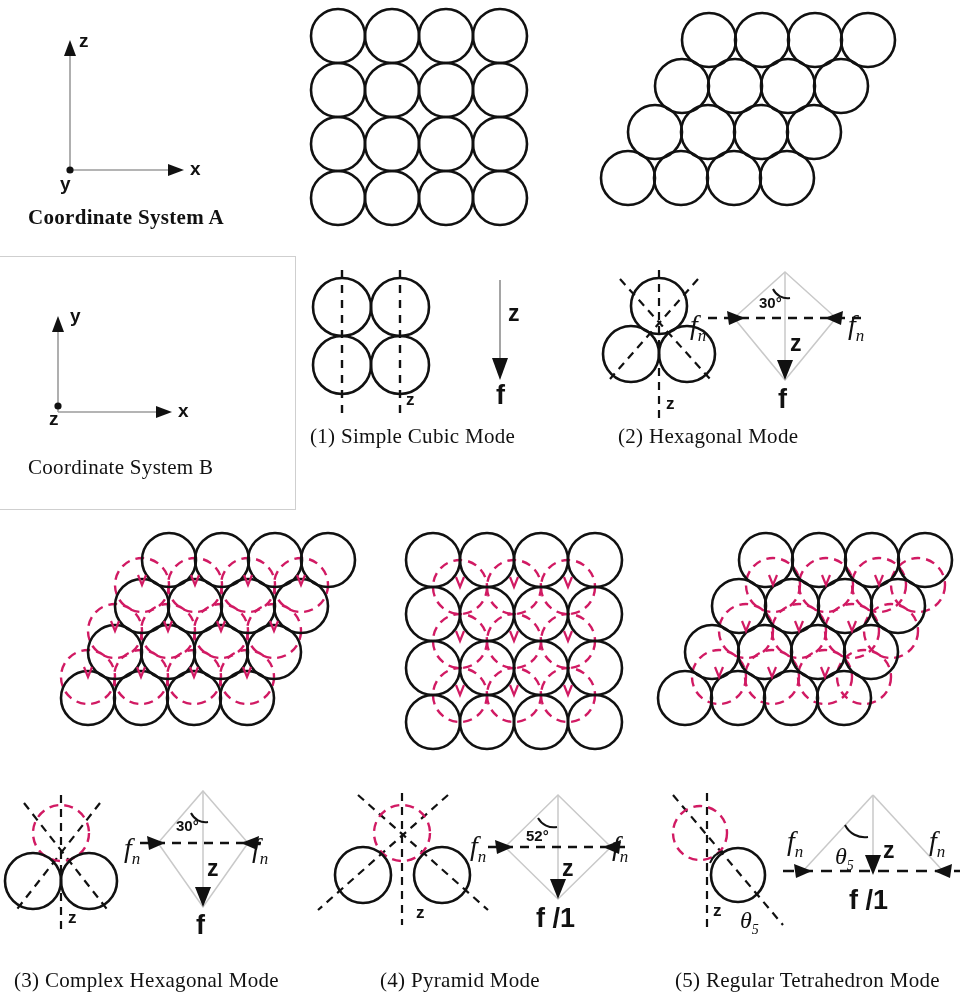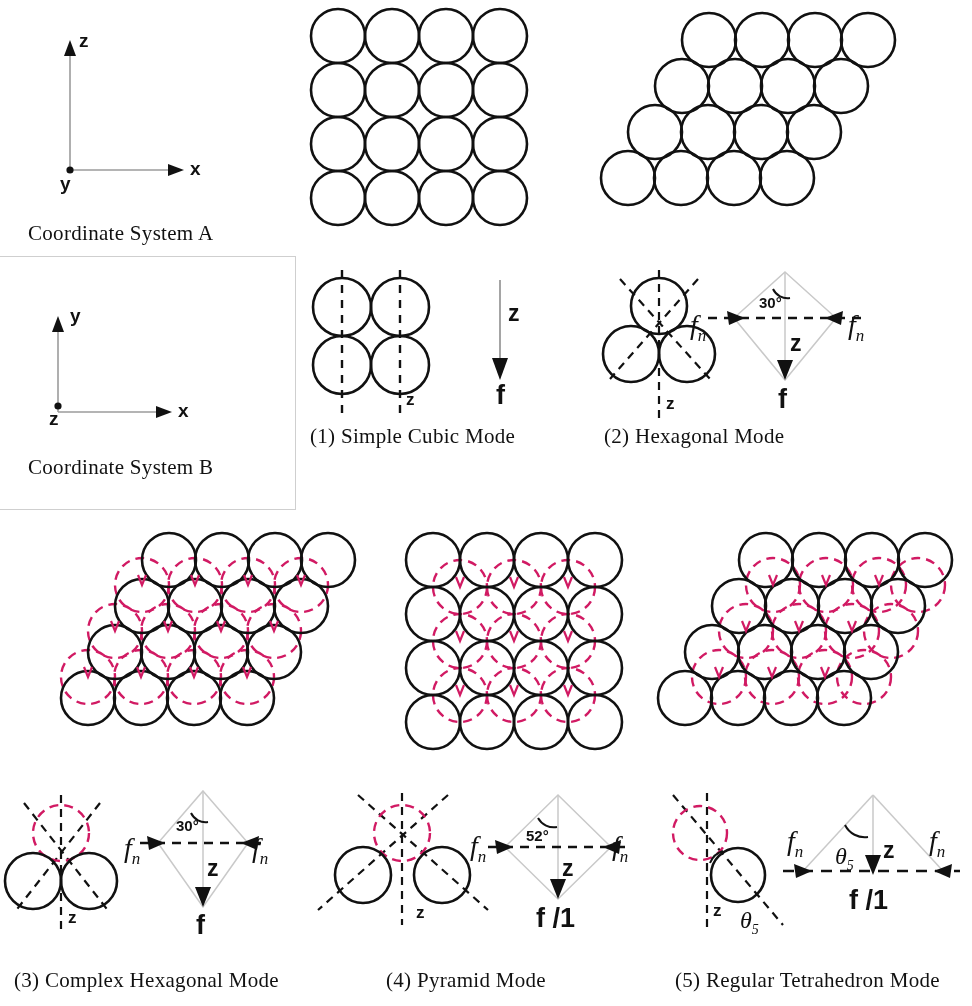--- a/index.html
+++ b/index.html
@@ -27,21 +27,21 @@
   <svg width="295" height="200">
     <line x1="70" y1="150" x2="70" y2="32" stroke="#9b9b9b" stroke-width="1.6"></line>
     <polygon points="70,20 64,36 76,36" fill="#111"></polygon>
     <line x1="70" y1="150" x2="172" y2="150" stroke="#9b9b9b" stroke-width="1.6"></line>
     <polygon points="184,150 168,144 168,156" fill="#111"></polygon>
     <circle cx="70" cy="150" r="3.6" fill="#111"></circle>
   </svg>
   <span class="lbl axis-txt" style="left:79px;top:10px;">z</span>
   <span class="lbl axis-txt" style="left:190px;top:138px;">x</span>
   <span class="lbl axis-txt" style="left:60px;top:153px;">y</span>
-  <span class="lbl serif-cap" style="left:28px;top:201px;">Coordinate System A</span>
+  <span class="lbl serif-cap" style="left:28px;top:185px;font-weight:bold;">Coordinate System A</span>
 </div>
 
 <div class="abs panelbox" style="left:0;top:256px;width:295px;height:252px;border-left:none;"></div>
 <div class="abs" style="left:0;top:290px;width:295px;height:220px;">
   <svg width="295" height="170">
     <line x1="58" y1="122" x2="58" y2="38" stroke="#9b9b9b" stroke-width="1.6"></line>
     <polygon points="58,26 52,42 64,42" fill="#111"></polygon>
     <line x1="58" y1="122" x2="160" y2="122" stroke="#9b9b9b" stroke-width="1.6"></line>
     <polygon points="172,122 156,116 156,128" fill="#111"></polygon>
     <circle cx="58" cy="116" r="3.6" fill="#111"></circle>
@@ -141,21 +141,21 @@
     <polygon points="227,56 245,49 243,63" fill="#111"></polygon>
     <polygon points="187,118 179,98 195,98" fill="#111"></polygon>
     <path d="M175,27 a16,16 0 0 0 17,9" stroke="#111" stroke-width="2" fill="none"></path>
   </svg>
   <span class="lbl zsm" style="left:68px;top:132px;">z</span>
   <span class="lbl fn" style="left:92px;top:34px;"><span>f</span><sub>n</sub></span>
   <span class="lbl fn" style="left:250px;top:34px;"><span>f</span><sub>n</sub></span>
   <span class="lbl ang" style="left:161px;top:32px;">30°</span>
   <span class="lbl fz" style="left:192px;top:68px;">z</span>
   <span class="lbl ff" style="left:180px;top:122px;">f</span>
-  <span class="lbl serif-cap" style="left:6px;top:162px;font-family:Liberation Serif, serif;">(2)   Hexagonal  Mode</span>
+  <span class="lbl serif-cap" style="left:20px;top:162px;font-family:Liberation Serif, serif;">(2)   Hexagonal  Mode</span>
 </div>
 
 <div class="abs" style="left:55px;top:530px;">
   <svg width="310" height="215">
     <g fill="none" stroke="#D11A63" stroke-width="2.4" stroke-dasharray="9,6">
       <circle cx="87" cy="55" r="27"></circle>
         <circle cx="140" cy="55" r="27"></circle>
         <circle cx="193" cy="55" r="27"></circle>
         <circle cx="246" cy="55" r="27"></circle>
       <circle cx="60" cy="101" r="27"></circle>
@@ -347,21 +347,21 @@
     <polygon points="273,62 291,55 289,69" fill="#111"></polygon>
     <polygon points="228,114 220,94 236,94" fill="#111"></polygon>
     <path d="M208,33 a18,18 0 0 0 19,9" stroke="#111" stroke-width="2" fill="none"></path>
   </svg>
   <span class="lbl zsm" style="left:86px;top:118px;">z</span>
   <span class="lbl fn" style="left:140px;top:32px;"><span>f</span><sub>n</sub></span>
   <span class="lbl fn" style="left:282px;top:32px;"><span>f</span><sub>n</sub></span>
   <span class="lbl ang" style="left:196px;top:42px;">52°</span>
   <span class="lbl fz" style="left:232px;top:70px;">z</span>
   <span class="lbl ff" style="left:206px;top:118px;">f /1</span>
-  <span class="lbl serif-cap" style="left:56px;top:183px;">(4)  Pyramid  Mode</span>
+  <span class="lbl serif-cap" style="left:50px;top:183px;">(4)  Pyramid  Mode</span>
 </div>
 
 <div class="abs" style="left:655px;top:785px;width:317px;height:220px;">
   <svg width="317" height="175">
     <g stroke="#111" stroke-width="2.2" stroke-dasharray="8,6" fill="none">
       <line x1="52" y1="8" x2="52" y2="145"></line>
       <line x1="18" y1="10" x2="128" y2="140"></line>
     </g>
     <circle cx="45" cy="48" r="27" fill="none" stroke="#D11A63" stroke-width="2.4" stroke-dasharray="9,6"></circle>
     <circle cx="83" cy="90" r="27" fill="none" stroke="#111" stroke-width="2.6"></circle>

